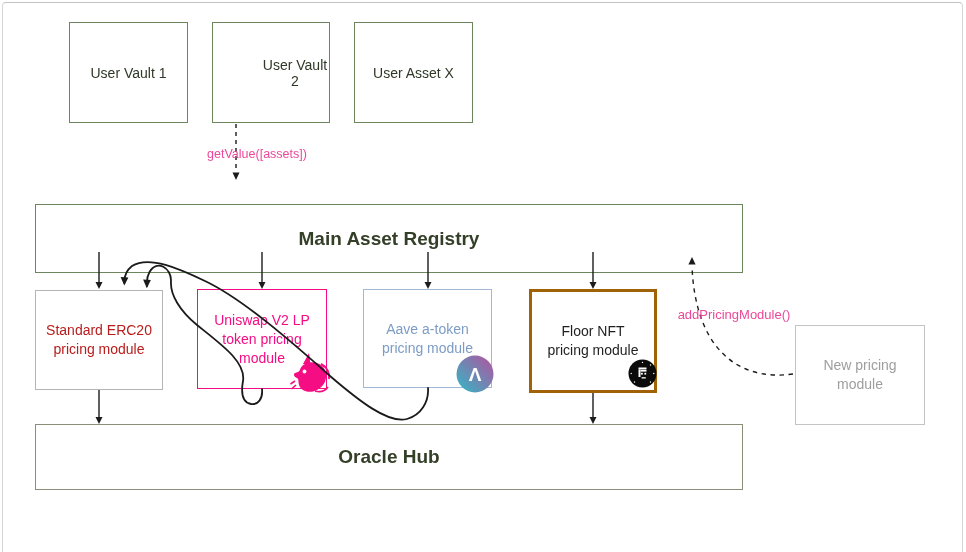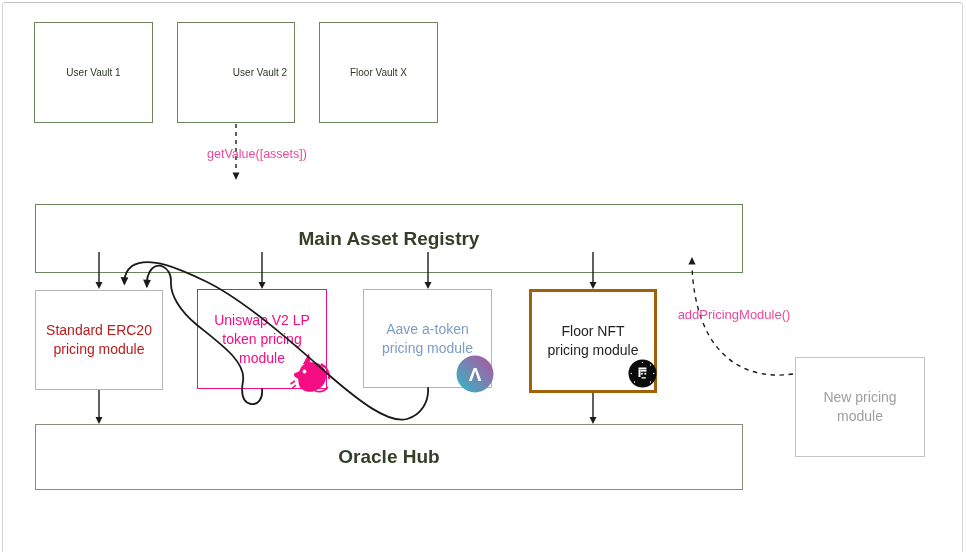--- a/index.html
+++ b/index.html
@@ -2,21 +2,21 @@
 <html><head>
 <meta charset="utf-8">
 <style>
   html,body{margin:0;padding:0;background:#fff;}
   .canvas{position:relative;width:966px;height:552px;background:#ffffff;overflow:hidden;
           font-family:"Liberation Sans","DejaVu Sans",sans-serif;}
   .page-border{position:absolute;left:2px;top:2px;width:959px;height:562px;
                border:1px solid #d6d6d6;border-top-color:#c3c3c3;border-radius:4px;}
   .box{position:absolute;background:#fff;box-sizing:border-box;display:flex;
        flex-direction:column;align-items:center;justify-content:center;text-align:center;}
-  .vault{border:1px solid #6d855d;color:#2e3826;font-size:10px;}
+  .vault{border:1px solid #6d855d;color:#2e3826;font-size:14px;margin-left:35px;}
   .bigbar{border:1px solid #6d855d;color:#343f28;font-size:19px;font-weight:bold;}
   .hubbar{border:1.5px solid #8c8d79;color:#343f28;font-size:19px;font-weight:bold;}
   .module{font-size:14px;line-height:19px;}
   .m-erc20{border:1px solid #b5b5b5;color:#b91c1c;}
   .m-uni{border:1px solid #f50d84;color:#f50d84;}
   .m-aave{border:1px solid #a2b8d4;color:#7c9cc6;}
   .m-nft{border:3px solid #a16207;color:#1f1f1f;}
   .m-new{border:1px solid #c4c4c4;color:#9e9e9e;}
   .fn-label{position:absolute;font-size:12.5px;color:#ec4899;text-align:center;}
   .overlay{position:absolute;left:0;top:0;width:966px;height:552px;pointer-events:none;}
@@ -28,21 +28,21 @@
 <div class="canvas">
   <div class="page-border"></div>
 
   <div class="box vault" style="left:34px;top:22px;width:119px;height:101px;">
     <div>User Vault 1</div>
   </div>
   <div class="box vault" style="left:177px;top:22px;width:118px;height:101px;padding-left:48px;">
     <div>User Vault 2</div>
   </div>
   <div class="box vault" style="left:319px;top:22px;width:119px;height:101px;">
-    <div>Floor Vault X</div>
+    <div>User Asset X</div>
   </div>
 
   <div class="box bigbar" style="left:35px;top:183px;width:708px;height:69px;margin-top:21px;">
     <div>Main Asset Registry</div>
   </div>
 
   <div class="box module m-erc20" style="left:35px;top:290px;width:128px;height:100px;">
     <div>Standard ERC20</div>
     <div>pricing module</div>
   </div>
@@ -56,21 +56,21 @@
   <div class="box module m-aave" style="left:363px;top:289px;width:129px;height:99px;">
     <div>Aave a-token</div>
     <div>pricing module</div>
   </div>
 
   <div class="box module m-nft" style="left:529px;top:289px;width:128px;height:104px;">
     <div>Floor NFT</div>
     <div>pricing module</div>
   </div>
 
-  <div class="box module m-new" style="left:795px;top:325px;width:130px;height:100px;margin-top:32px;">
+  <div class="box module m-new" style="left:795px;top:325px;width:130px;height:100px;">
     <div>New pricing</div>
     <div>module</div>
   </div>
 
   <div class="box hubbar" style="left:35px;top:424px;width:708px;height:66px;">
     <div>Oracle Hub</div>
   </div>
 
   <svg class="icon" style="left:290px;top:352px;" width="42" height="42" viewBox="0 0 42 42">
     <path d="M19,1 L13,12 L20.5,13 Z" fill="#f50d84"></path>

